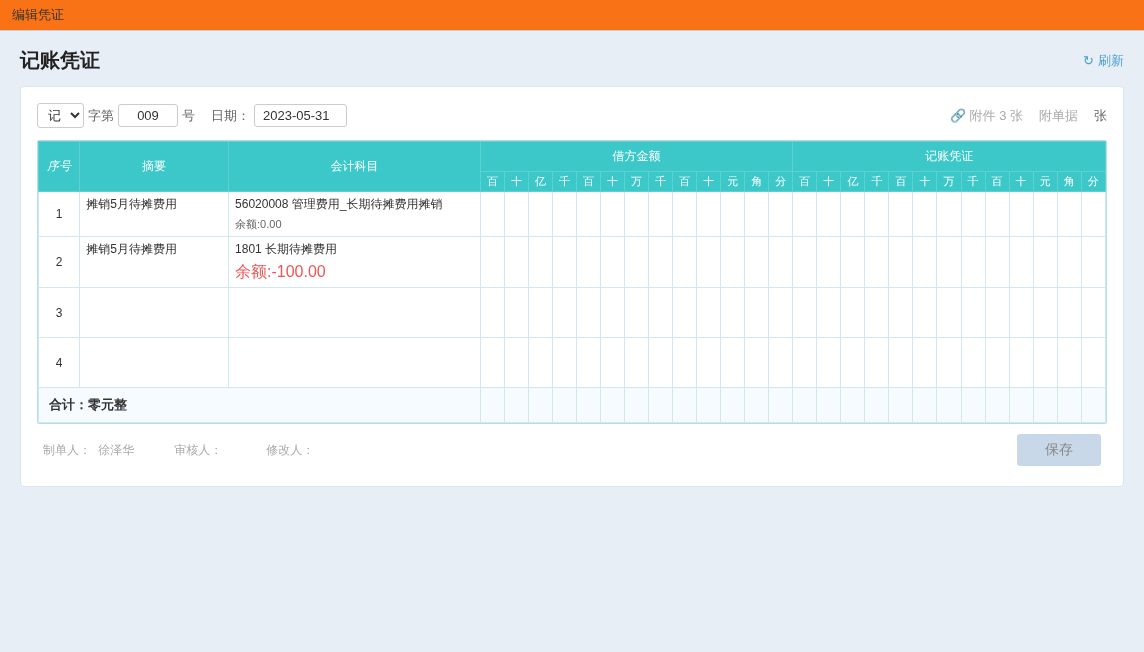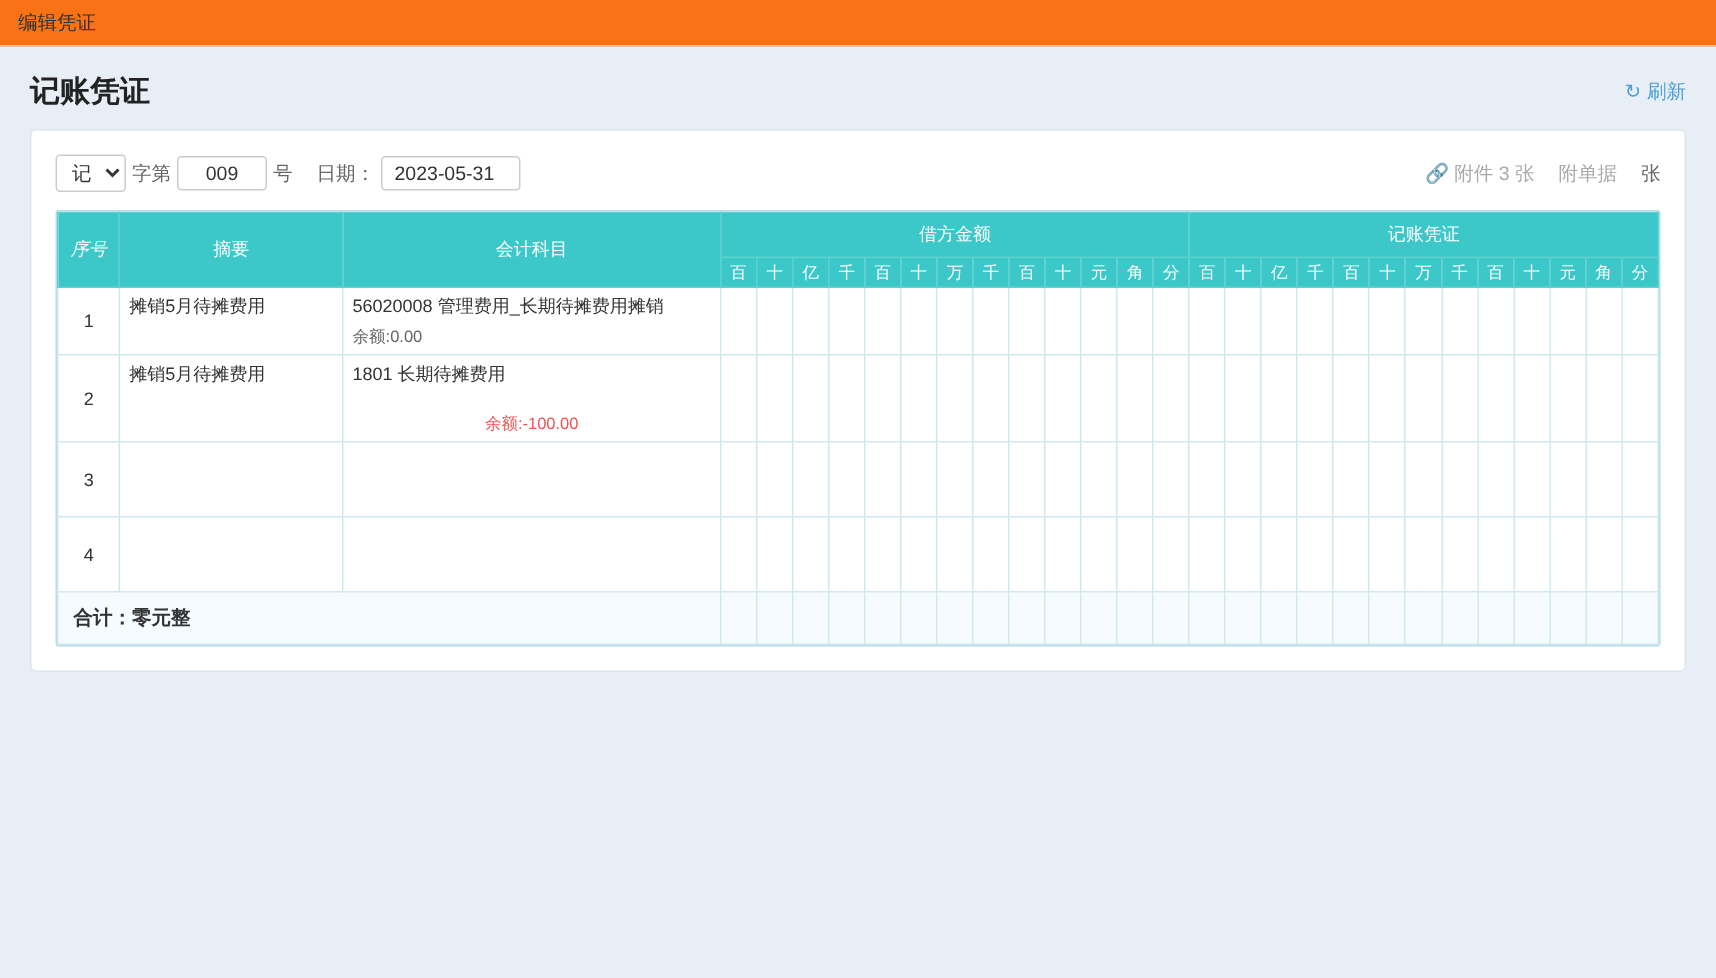--- a/index.html
+++ b/index.html
@@ -142,23 +142,22 @@
       color: #333;
       vertical-align: middle !important;
     }
     .balance-text {
       color: #666;
       font-size: 11px;
       margin-top: 4px;
     }
     .balance-negative {
       color: #e55;
-      font-size: 11px;
-      margin-top: 17px;
-      text-align: center;
+      font-size: 16px;
+      margin-top: 4px;
     }
     .total-row td {
       background: #f5fbff;
       padding: 8px 10px;
       font-size: 13px;
       font-weight: bold;
       color: #333;
       border: 1px solid #d0e8f0;
     }
     .footer-row {
@@ -426,14 +425,29 @@
             <td class="amount-col"></td>
             <td class="amount-col"></td>
             <td class="amount-col"></td>
             <td class="amount-col"></td>
             <td class="amount-col"></td>
           </tr>
         </tfoot>
       </table>
     </div>
 
+    <div class="footer-row">
+      <div class="footer-item">
+        <span class="label">制单人：</span>
+        <span class="value">徐泽华</span>
+      </div>
+      <div class="footer-item">
+        <span class="label">审核人：</span>
+        <span class="value"></span>
+      </div>
+      <div class="footer-item">
+        <span class="label">修改人：</span>
+        <span class="value"></span>
+      </div>
+      <button class="save-btn">保存</button>
+    </div>
   </div>
 </div>
 
 </body></html>

